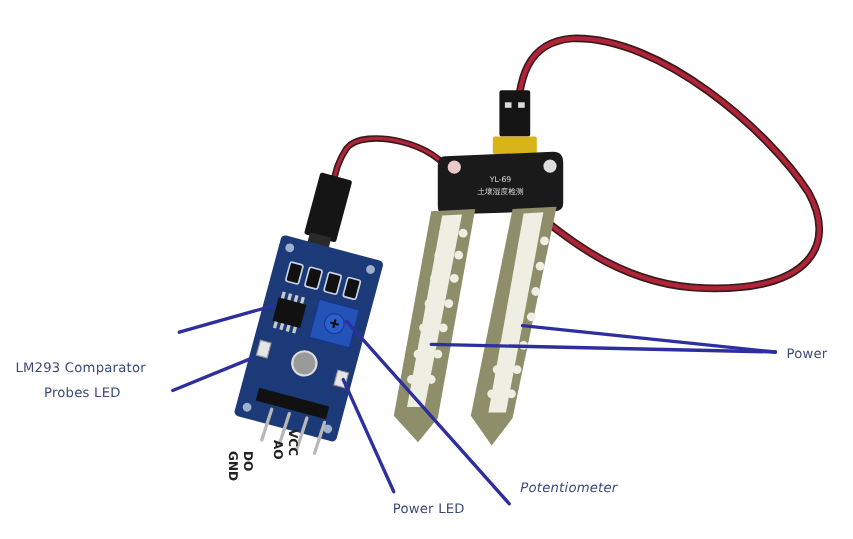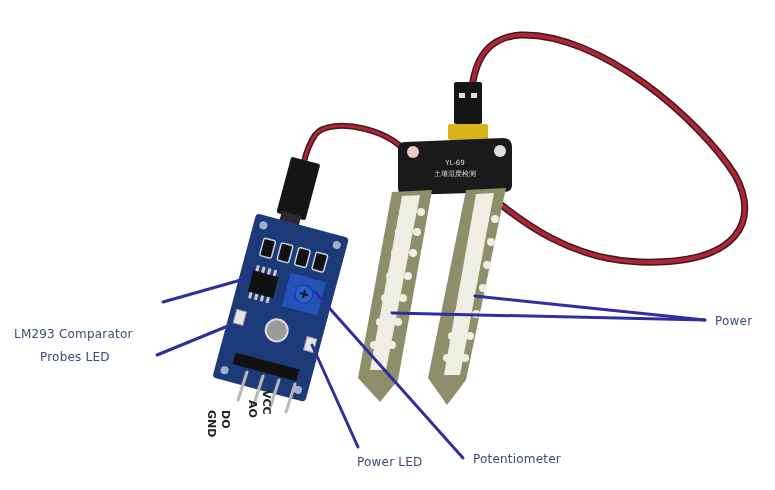--- a/index.html
+++ b/index.html
@@ -147,14 +147,14 @@
     <line x1="358" y1="447" x2="312" y2="345"></line>
     <line x1="463" y1="458" x2="315" y2="292"></line>
     <line x1="392" y1="313" x2="705" y2="320"></line>
     <line x1="475" y1="296" x2="705" y2="320"></line>
   </g>
 </svg>
 
 <div class="label" style="left:14px; top:296px;margin-top:31px;">LM293 Comparator</div>
 <div class="label" style="left:40px; top:350px;">Probes LED</div>
 <div class="label" style="left:357px; top:455px;">Power LED</div>
-<div class="label" style="left:473px; top:452px;">Potentiometer</div>
+<div class="label" style="left:473px; top:436px;font-style:italic;">Potentiometer</div>
 <div class="label" style="left:715px; top:314px;">Power</div>
 
 </body></html>

